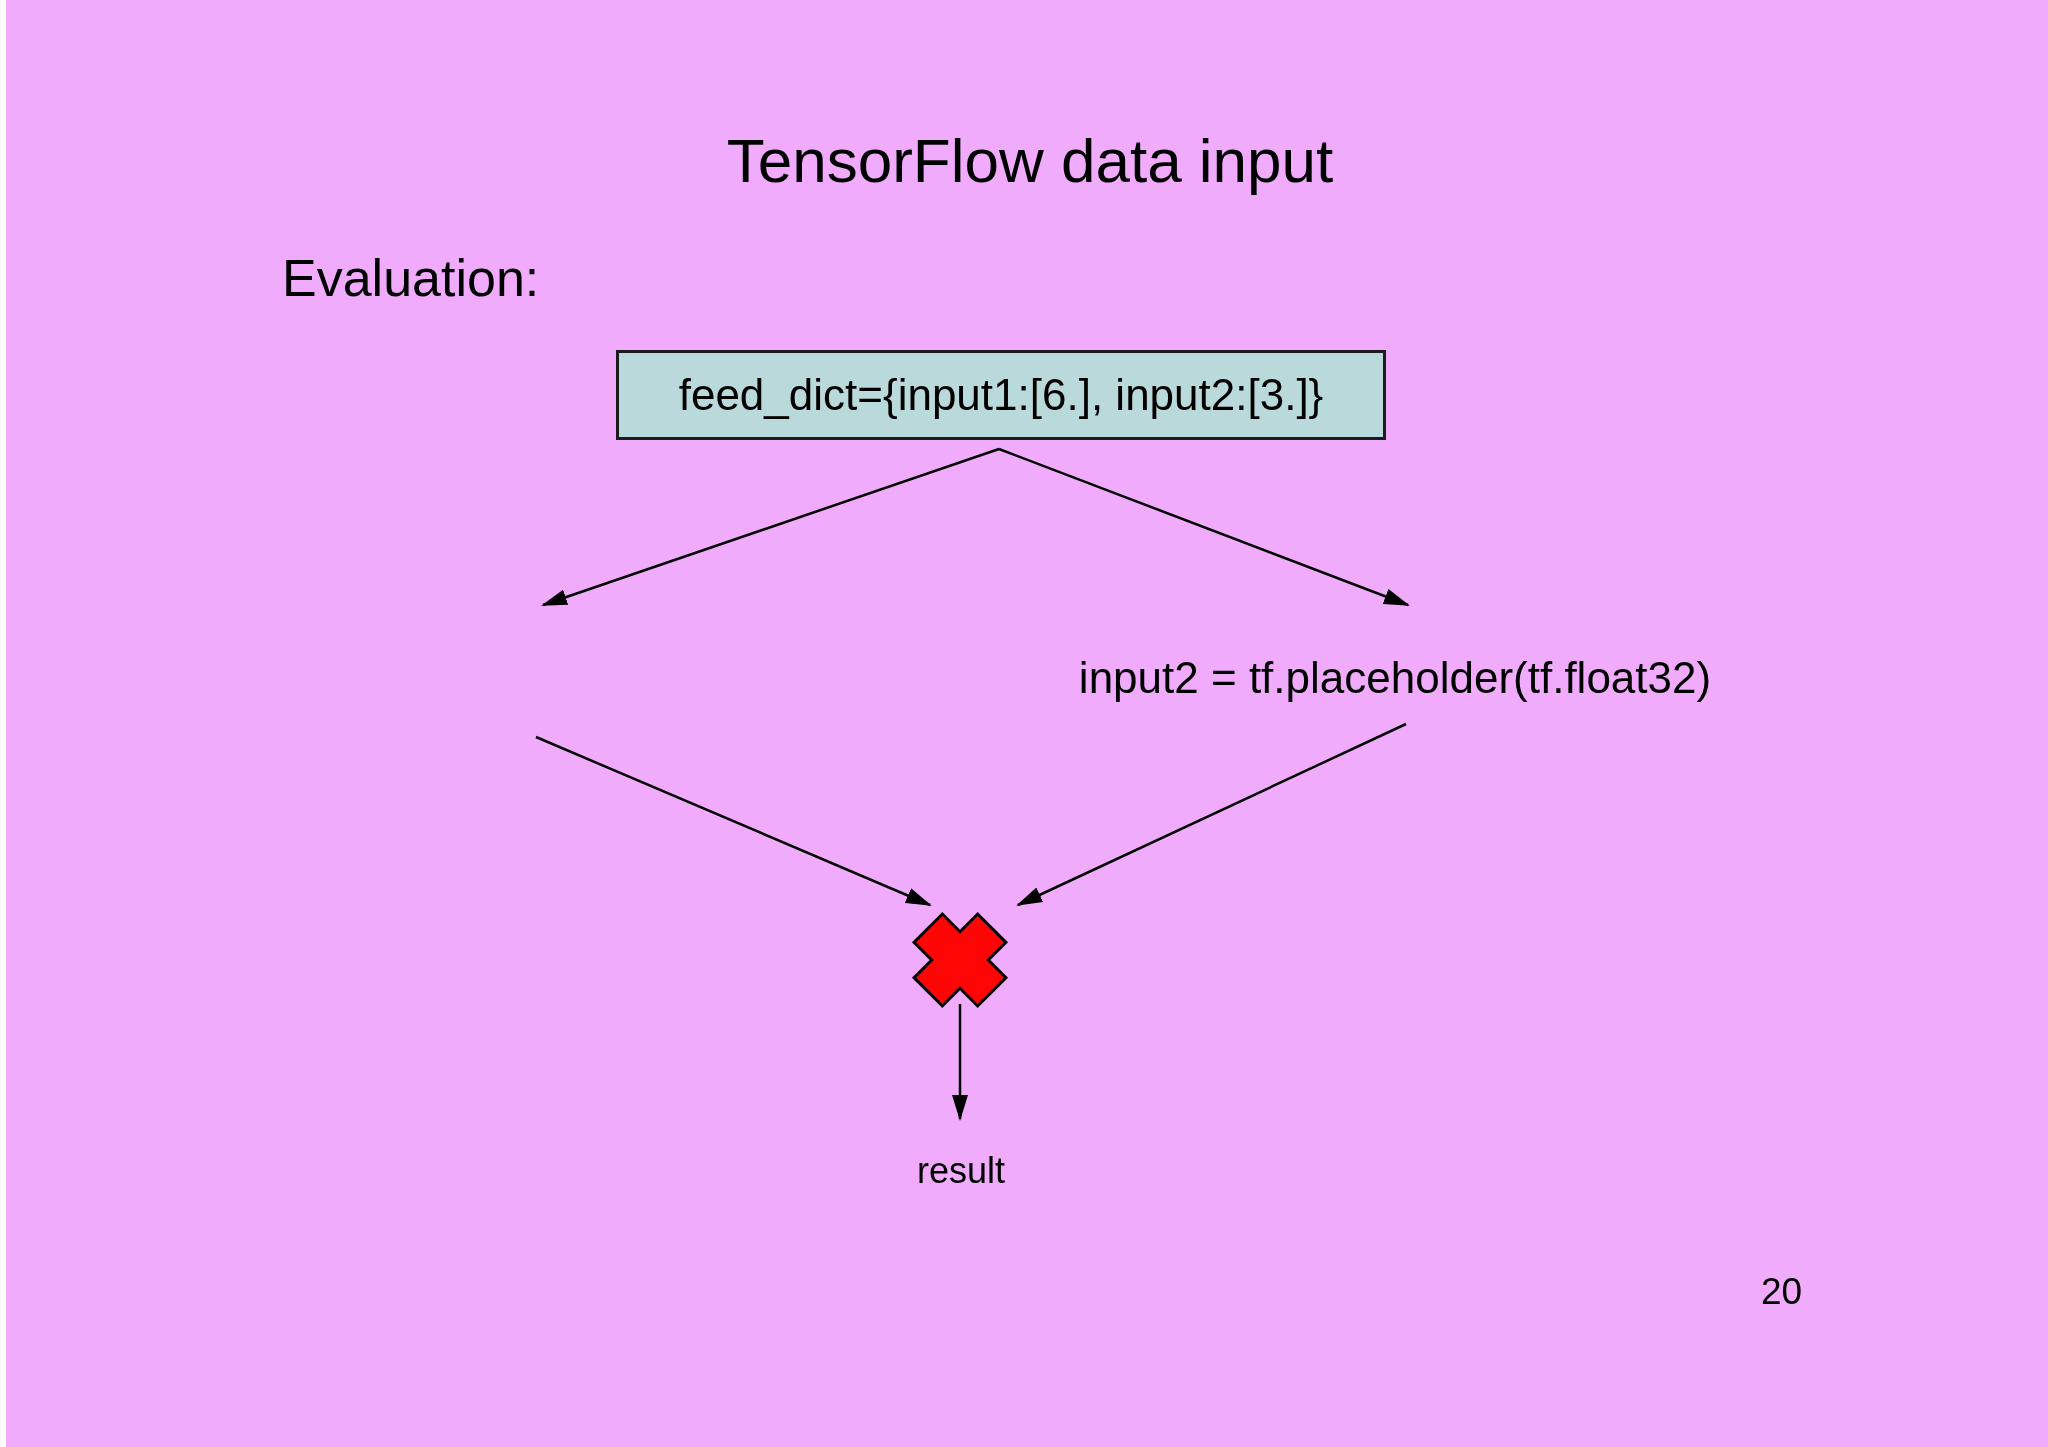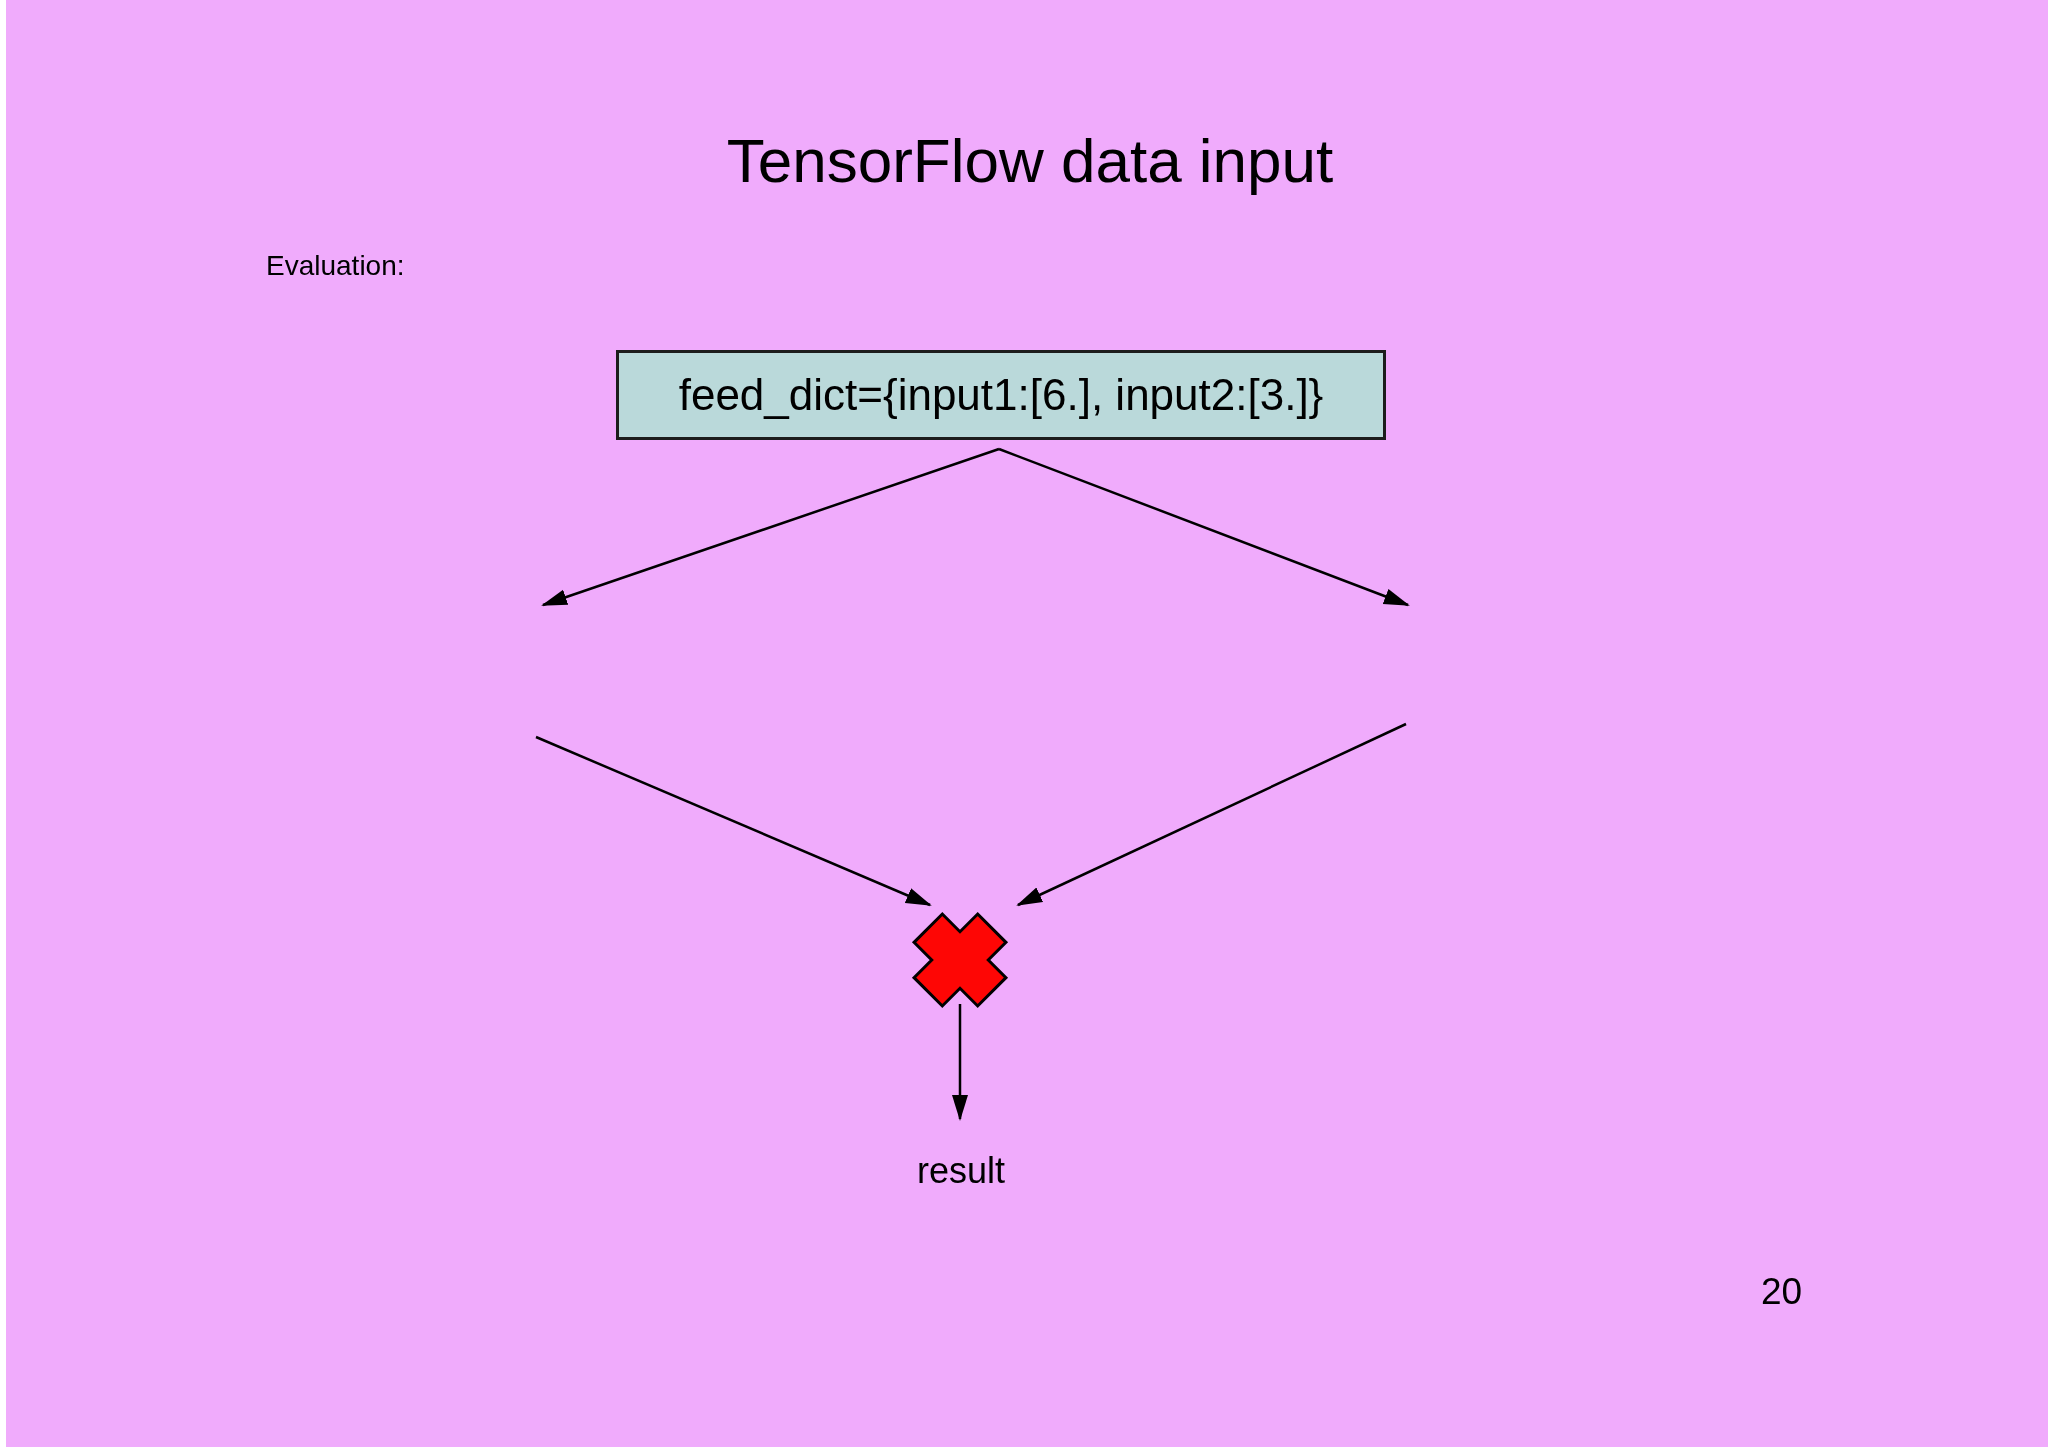--- a/index.html
+++ b/index.html
@@ -23,22 +23,22 @@
     left: 0;
     width: 2048px;
     text-align: center;
     font-size: 62px;
     line-height: 1;
     white-space: nowrap;
   }
   .section-label {
     position: absolute;
     top: 252px;
-    left: 260px;
-    font-size: 28px;
+    left: 276px;
+    font-size: 52px;
     line-height: 1;
     white-space: nowrap;
   }
   .feed-box {
     position: absolute;
     left: 610px;
     top: 350px;
     width: 770px;
     height: 90px;
     box-sizing: border-box;
@@ -115,18 +115,19 @@
 
   <div class="slide-title">TensorFlow data input</div>
 
   <div class="section-label">Evaluation:</div>
 
   <div class="feed-box">
     <span>feed_dict={input1:[6.], input2:[3.]}</span>
   </div>
 
 
+  <div class="node-label right">input2 = tf.placeholder(tf.float32)</div>
 
   <div class="result-label">result</div>
 
   <div class="page-number">20</div>
 
 </div>
 
 </body></html>

